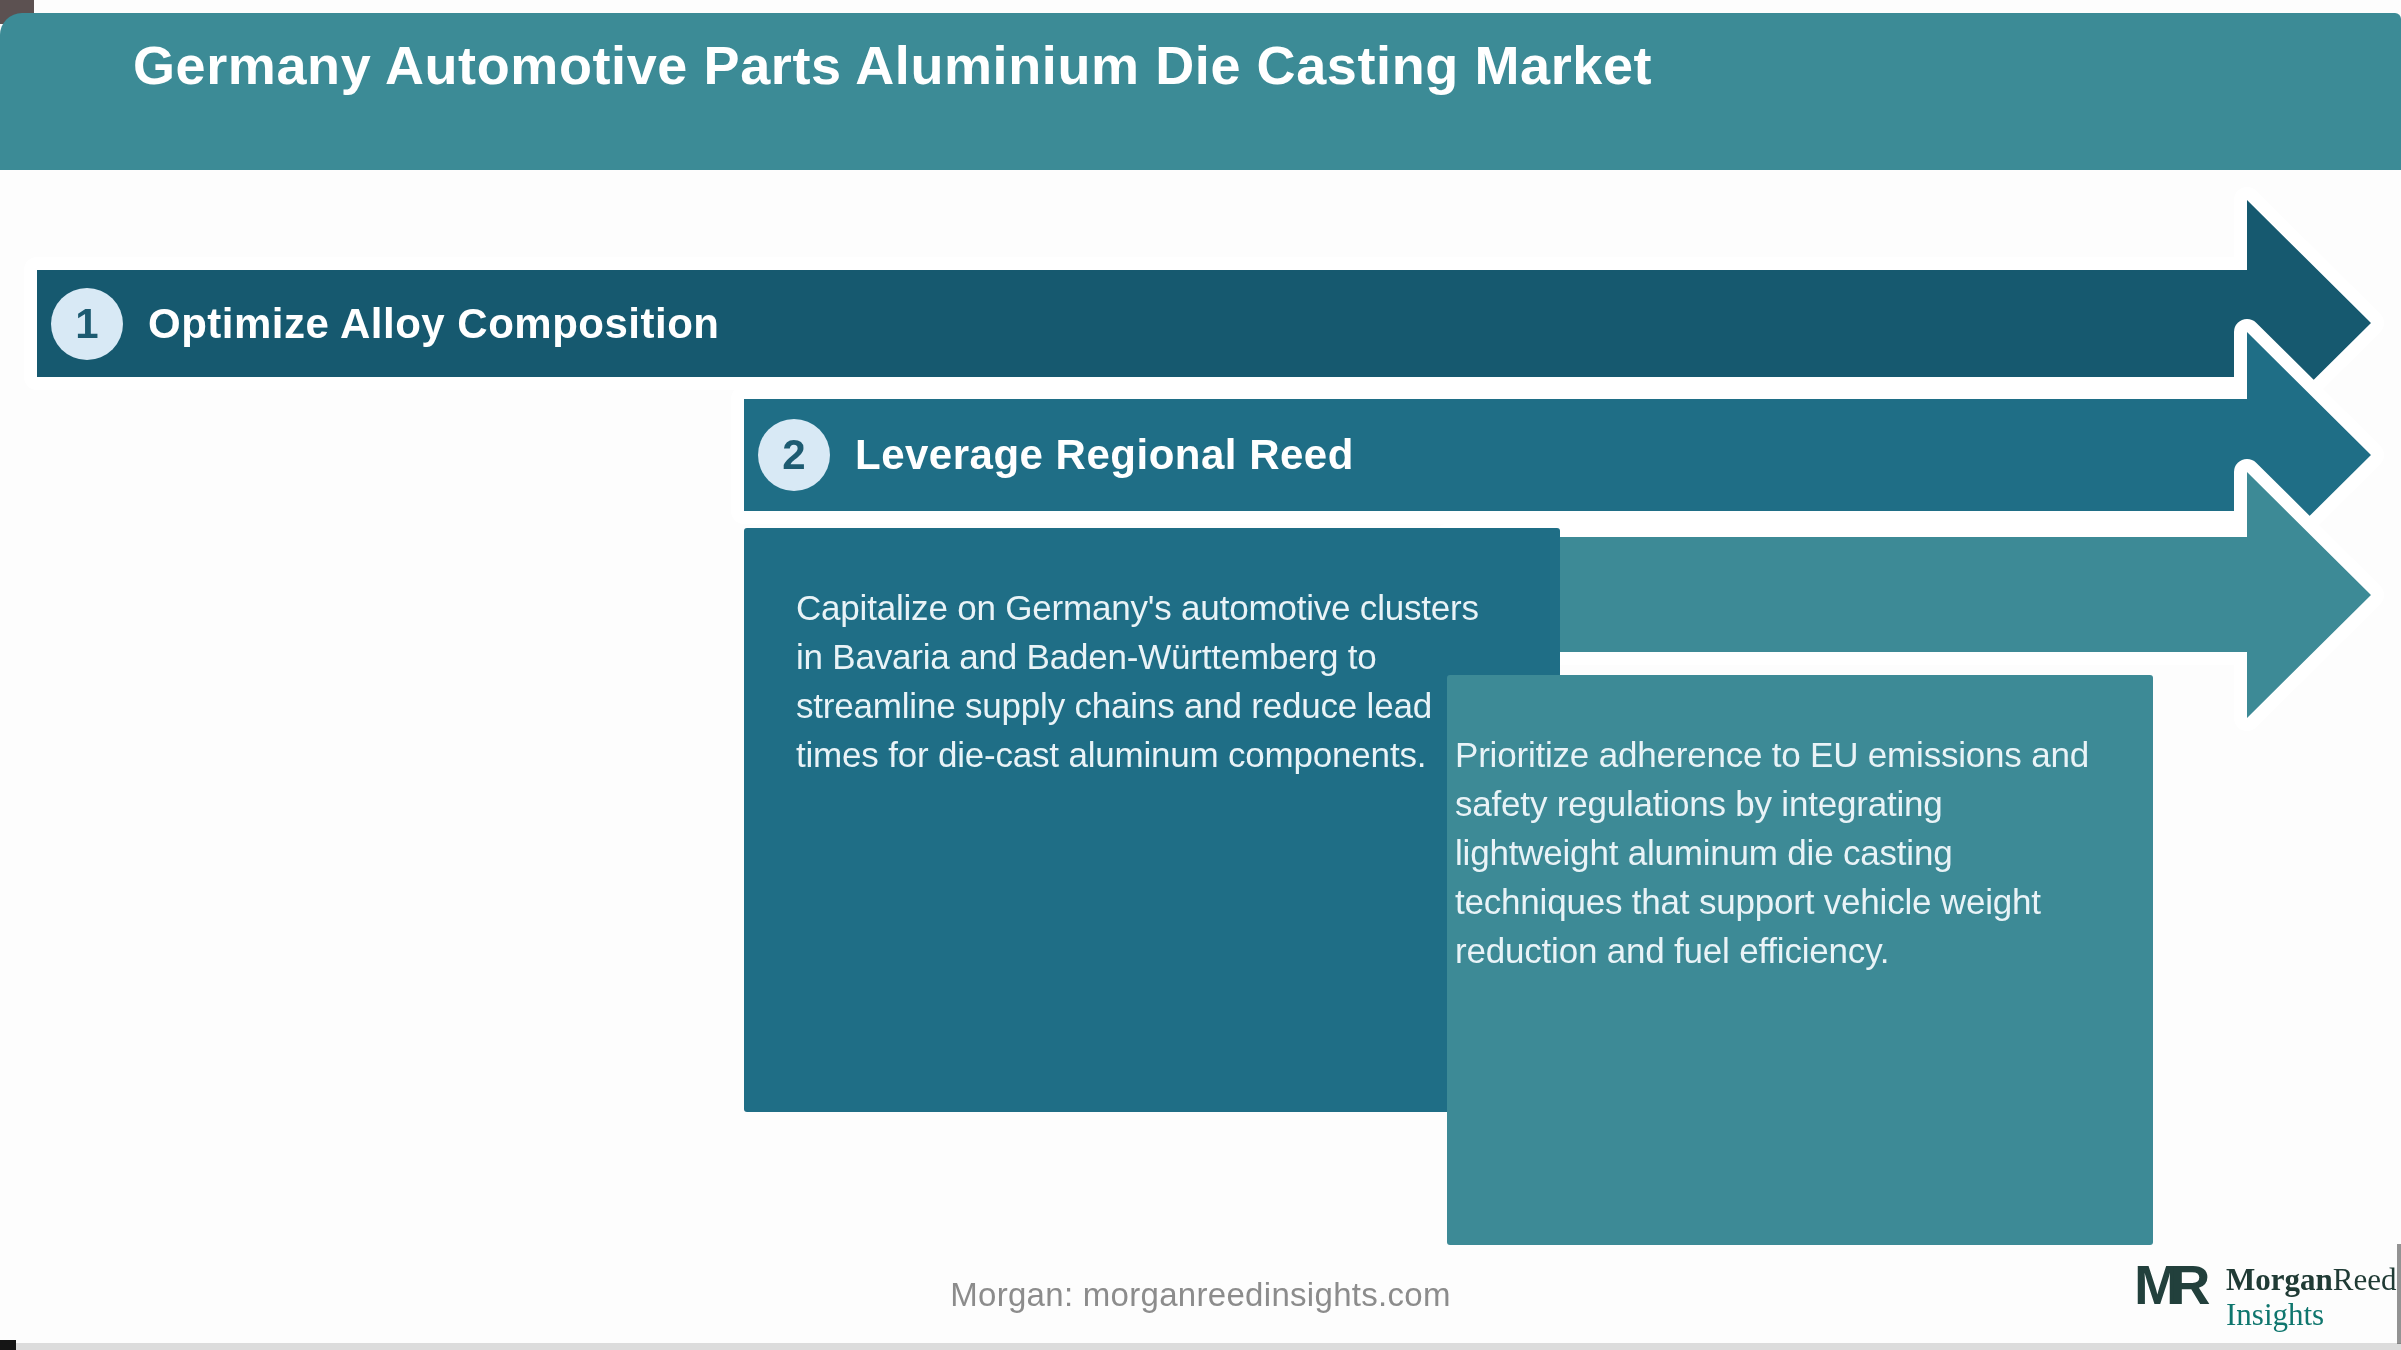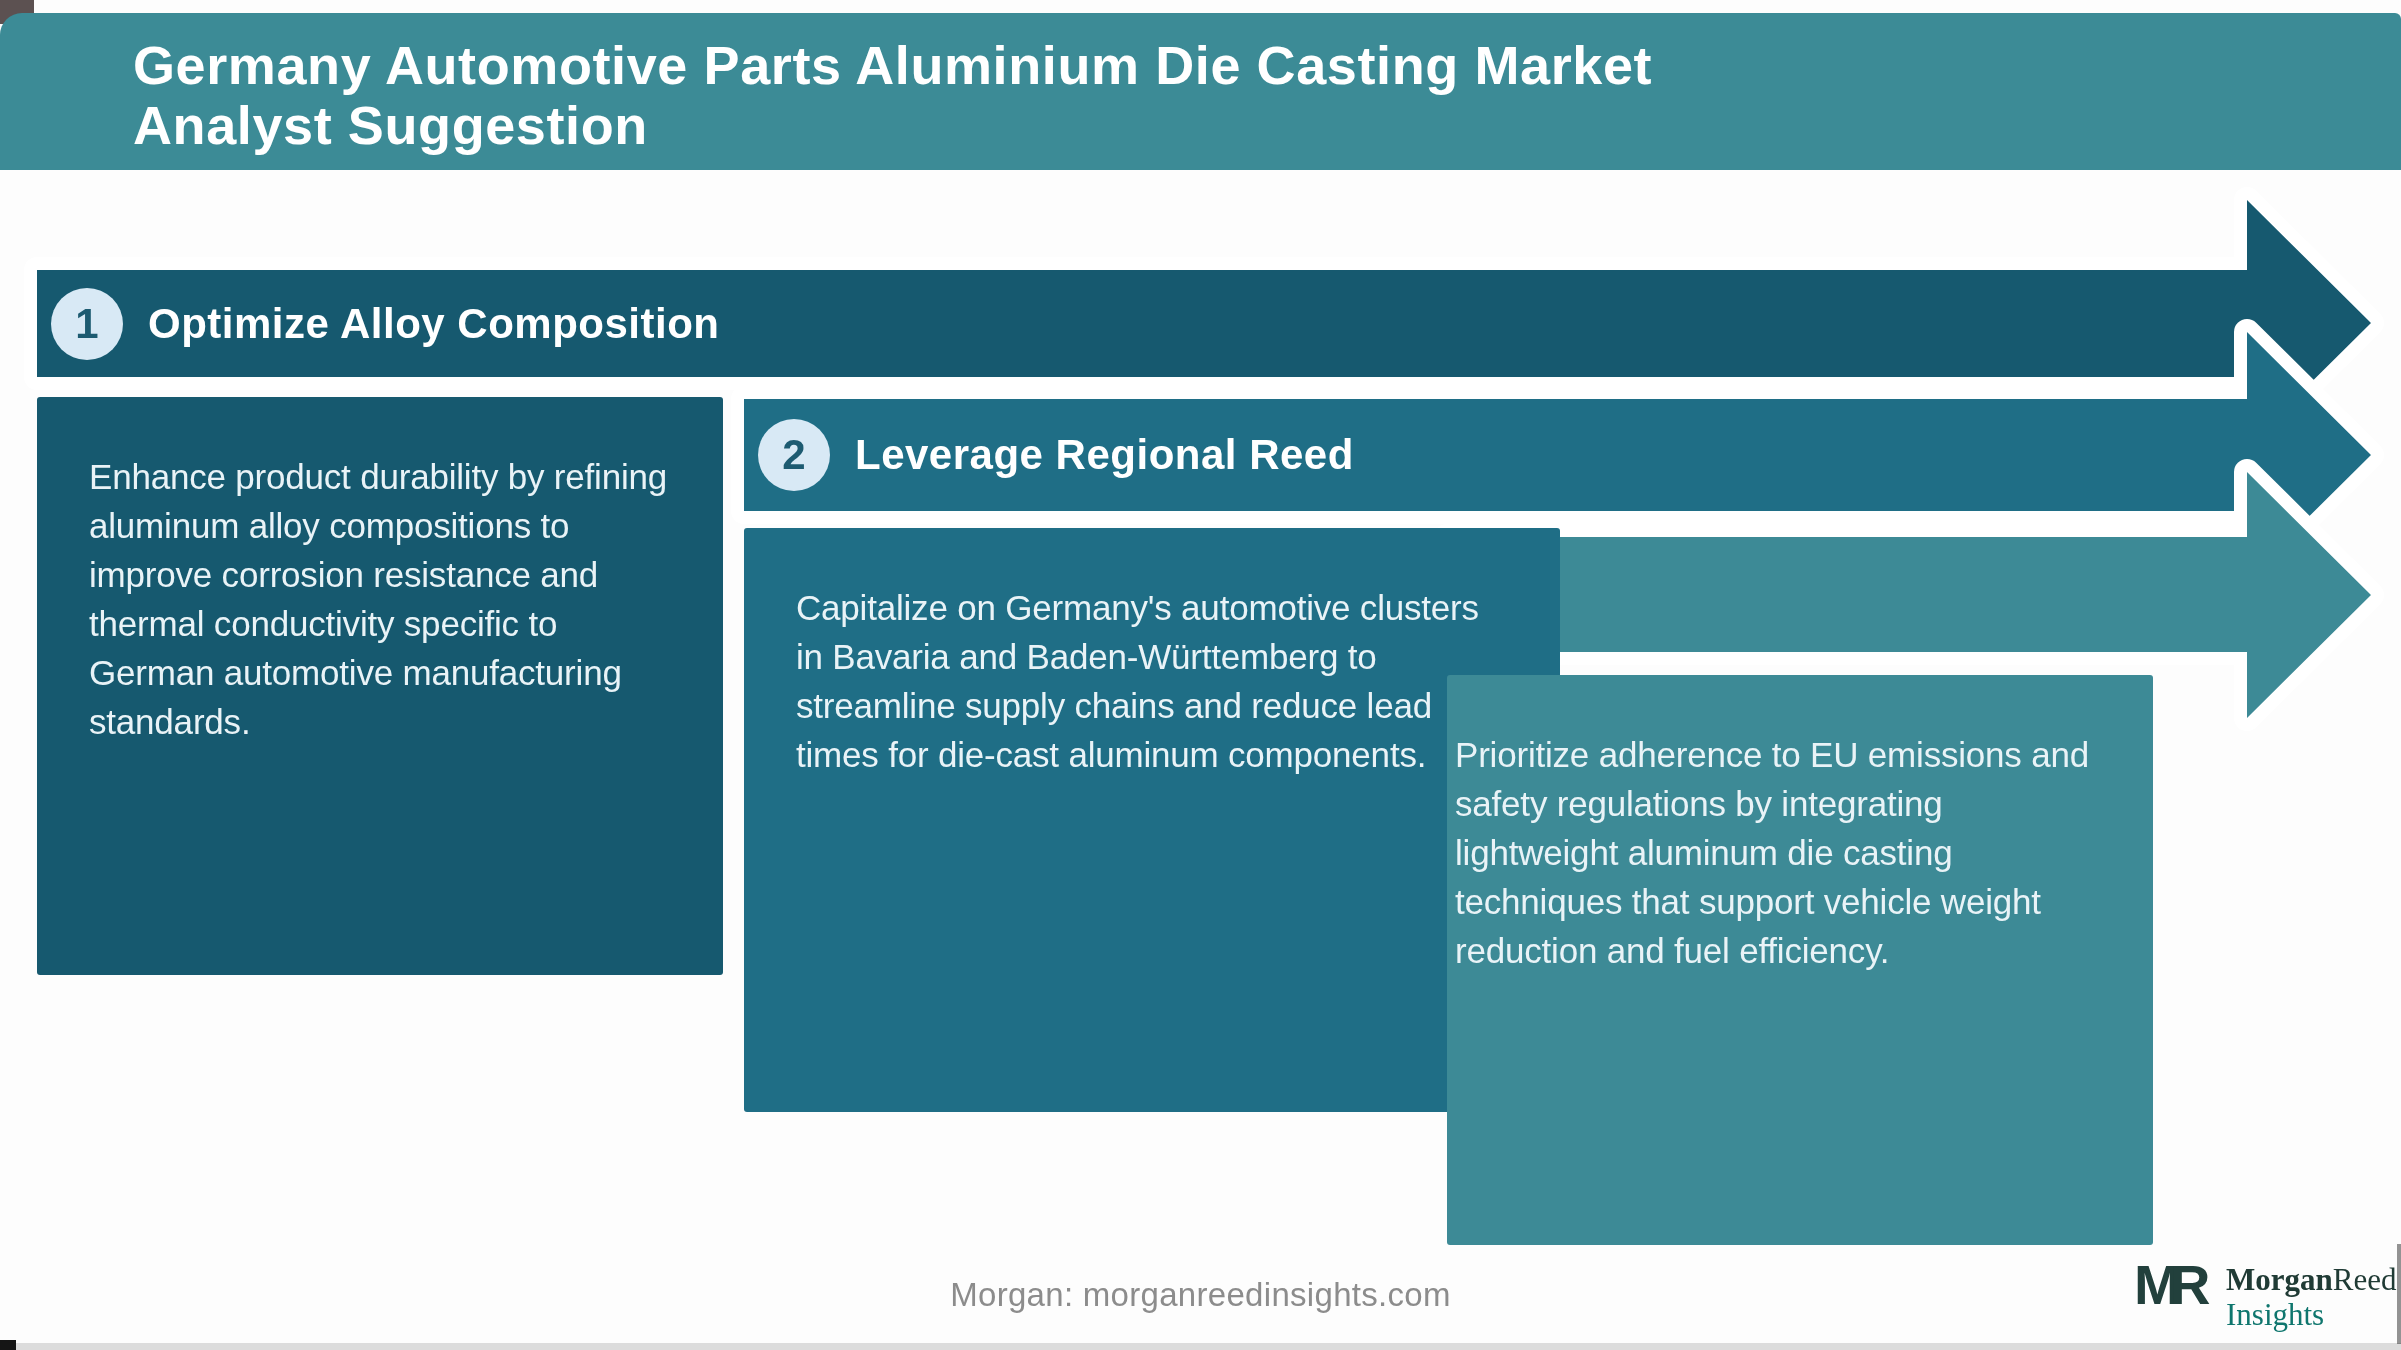--- a/index.html
+++ b/index.html
@@ -50,21 +50,20 @@
 </head>
 <body>
 
 <div class="stage">
 
   <div class="corner-wedge"></div>
 
   <header class="header" style="background-color: rgb(60, 139, 150);">
     <h1>
       <span>Germany Automotive Parts Aluminium Die Casting Market</span><br>
-      <span>Analyst Suggestion</span>
     </h1>
   </header>
 
   <svg class="arrows" viewBox="0 0 2401 1350" xmlns="http://www.w3.org/2000/svg">
 
     <path class="halo" d="M 37,270 H 2247 V 200 L 2371,323 L 2247,446 V 377 H 37 Z"></path>
     <path d="M 37,270 H 2247 V 200 L 2371,323 L 2247,446 V 377 H 37 Z" fill="#16596f"></path>
 
     <path class="halo" d="M 744,399 H 2247 V 332 L 2371,455 L 2247,578 V 511 H 744 Z"></path>
     <path d="M 744,399 H 2247 V 332 L 2371,455 L 2247,578 V 511 H 744 Z" fill="#1f6e86"></path>
@@ -86,23 +85,20 @@
     </div>
     <div class="banner-label">Leverage Regional Reed</div>
   </div>
 
   <div class="banner banner-3">
     <div class="num-circle">
       <span>3</span>
     </div>
   </div>
 
-  <div class="tbox tbox-1" style="background-color: rgb(22, 89, 111);">
-    <p>Enhance product durability by refining aluminum alloy compositions to improve corrosion resistance and thermal conductivity specific to German automotive manufacturing standards.</p>
-  </div>
 
   <div class="tbox tbox-2" style="background-color: rgb(31, 110, 134);">
     <p>Capitalize on Germany's automotive clusters in Bavaria and Baden-Württemberg to streamline supply chains and reduce lead times for die-cast aluminum components.</p>
   </div>
 
   <div class="tbox tbox-3" style="background-color: rgb(61, 138, 150);">
     <p>Prioritize adherence to EU emissions and safety regulations by integrating lightweight aluminum die casting techniques that support vehicle weight reduction and fuel efficiency.</p>
   </div>
 
   <div class="source-note">Morgan: morganreedinsights.com</div>

